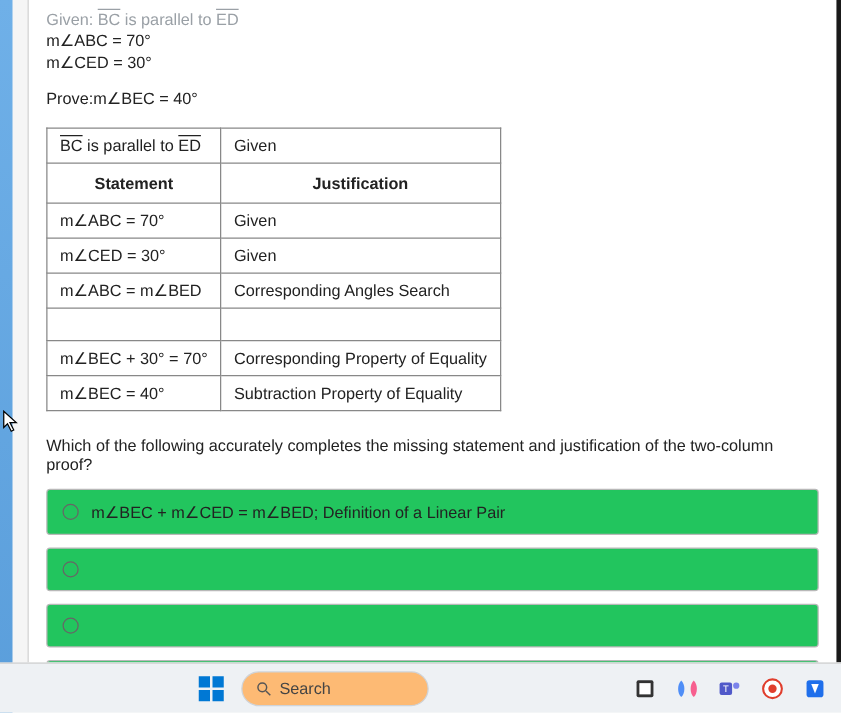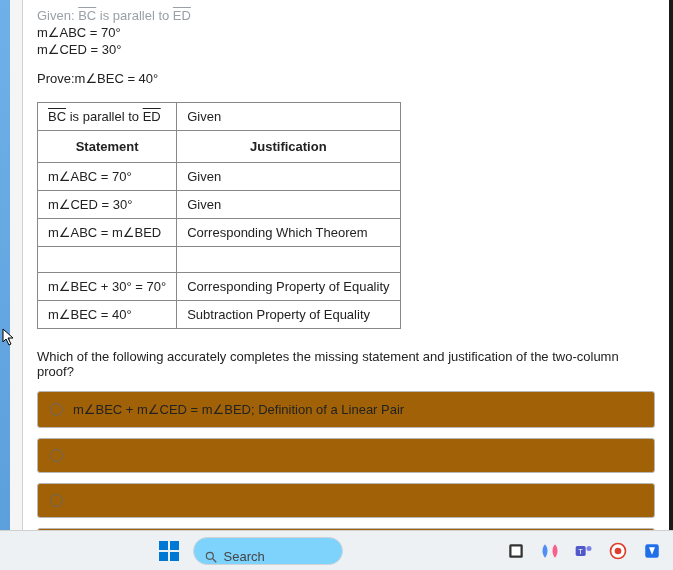--- a/index.html
+++ b/index.html
@@ -63,21 +63,21 @@
   table.proof td.empty { height: 26px; }
   .question { margin: 14px 0 12px 0; }
   .choice {
     border: 1px solid #b8b8b8;
     border-radius: 3px;
     padding: 10px 12px;
     margin-bottom: 10px;
     display: flex;
     align-items: center;
     gap: 10px;
-    background: #a16207;
+    background: #22c55e;
   }
   .radio {
     width: 13px; height: 13px;
     border: 1.5px solid #666;
     border-radius: 50%;
     flex: 0 0 auto;
   }
   .angle { font-family: Arial, sans-serif; }
   
   .taskbar {
@@ -94,22 +94,22 @@
   .tb-left { flex: 1; display:flex; align-items:center; gap:14px; justify-content:center;}
   .win-logo {
     width: 20px; height: 20px;
     display: grid;
     grid-template-columns: 1fr 1fr;
     grid-template-rows: 1fr 1fr;
     gap: 2px;
   }
   .win-logo div { background:#0078d4; }
   .searchbox {
-    display: flex; align-items: flex-end;
-    background: #7dd3fc;
+    display: flex; align-items: center;
+    background: #fdba74;
     border: 1px solid #cfd3d8;
     border-radius: 16px;
     height: 28px;
     padding: 0 10px;
     gap: 6px;
     min-width: 150px;
   }
   .search-icon { width:14px; height:14px; }
   .search-text { color:#444; font-size:13px; }
   .tb-right { display:flex; align-items:center; gap:12px; }
@@ -160,21 +160,21 @@
     <tr>
       <td>m∠ABC = 70°</td>
       <td>Given</td>
     </tr>
     <tr>
       <td>m∠CED = 30°</td>
       <td>Given</td>
     </tr>
     <tr>
       <td>m∠ABC = m∠BED</td>
-      <td>Corresponding Which Theorem</td>
+      <td>Corresponding Angles Search</td>
     </tr>
     <tr>
       <td class="empty"></td>
       <td class="empty"></td>
     </tr>
     <tr>
       <td>m∠BEC + 30° = 70°</td>
       <td>Corresponding Property of Equality</td>
     </tr>
     <tr>

